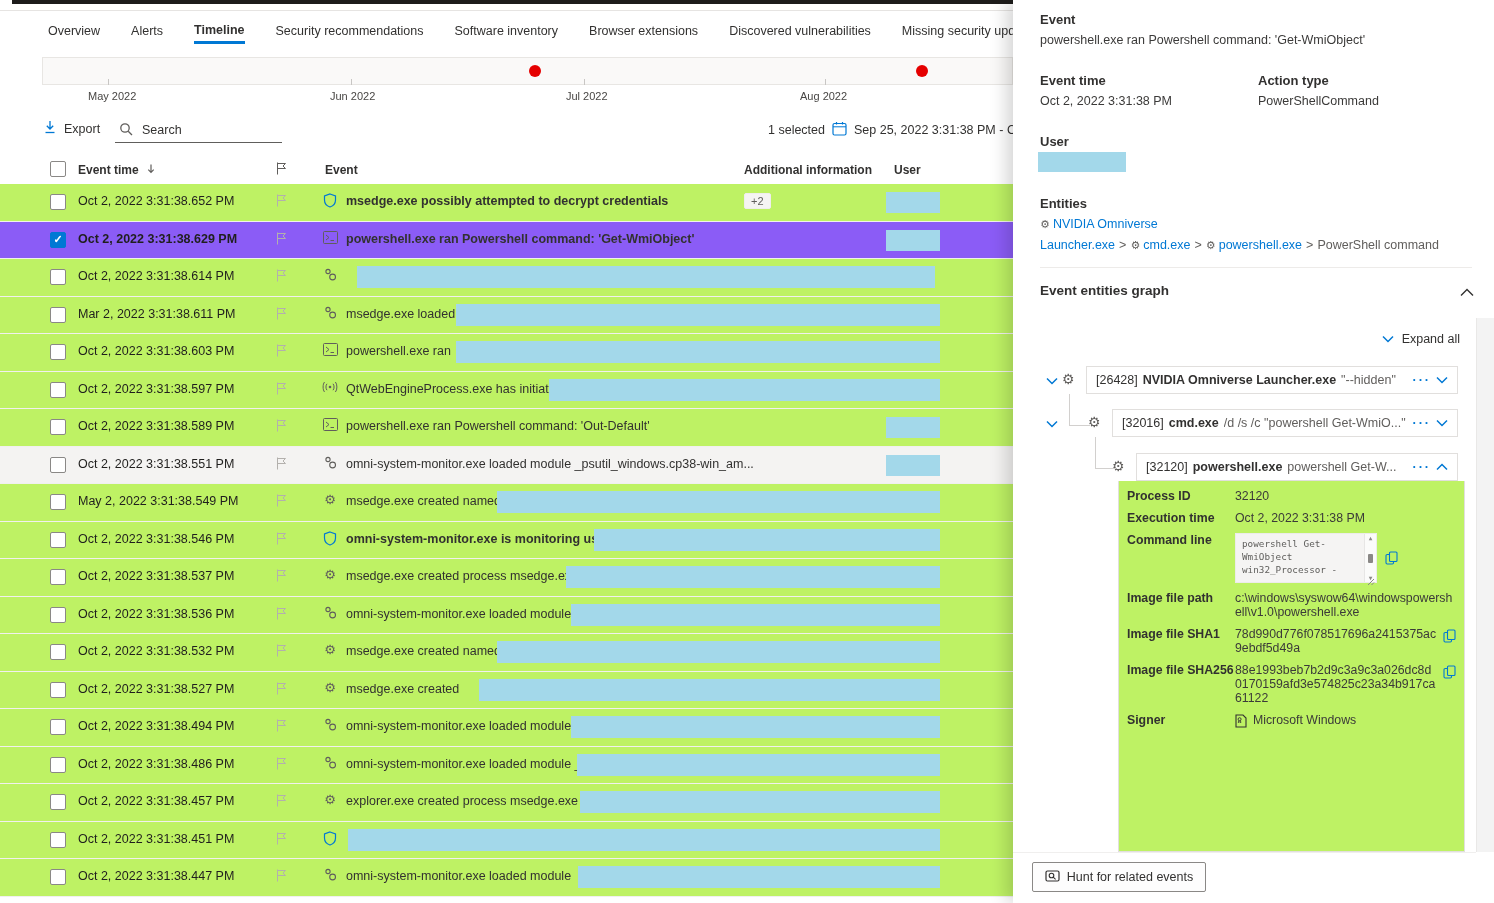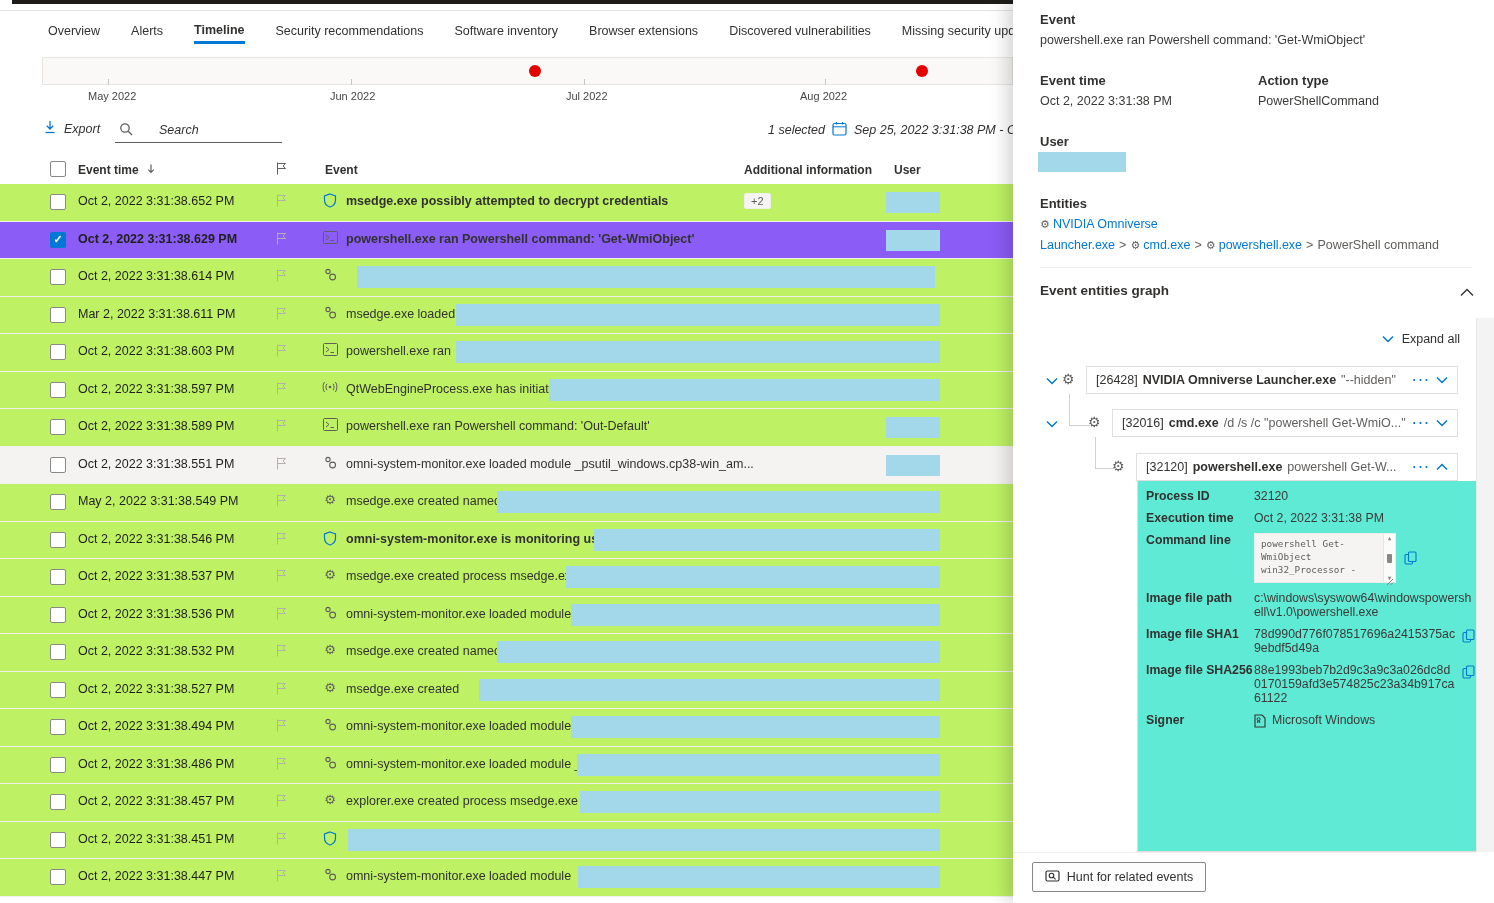--- a/index.html
+++ b/index.html
@@ -15,23 +15,23 @@
   .tab.active{font-weight:700;border-bottom:3px solid #0078d4;}
 
   
   #tl-bar{left:42px;top:57px;width:969px;height:26px;background:#faf9f8;border:1px solid #e8e6e3;}
   .tl-dot{position:absolute;top:7px;width:12px;height:12px;border-radius:50%;}
   .tl-tick{position:absolute;bottom:-1px;width:1px;height:6px;background:#c8c6c4;}
   .tl-month{position:absolute;top:0;font-size:11px;color:#484644;}
   #tl-months{left:0;top:90px;width:1013px;height:14px;}
 
   
-  #toolbar{left:0;top:116px;width:1013px;height:30px;overflow:hidden;font-style:italic;}
+  #toolbar{left:0;top:116px;width:1013px;height:30px;overflow:hidden;}
   #export-btn{position:absolute;left:44px;top:4px;display:flex;gap:8px;align-items:center;cursor:pointer;}
-  #search-box{position:absolute;left:115px;top:2px;width:163px;height:24px;border-bottom:1px solid #605e5c;display:flex;gap:26px;align-items:center;padding-left:4px;}
+  #search-box{position:absolute;left:115px;top:2px;width:163px;height:24px;border-bottom:1px solid #605e5c;display:flex;gap:9px;align-items:center;padding-left:4px;}
   #search-ph{color:#323130;}
   #selected-count{position:absolute;left:768px;top:7px;}
   #date-range{position:absolute;left:832px;top:5px;display:flex;gap:7px;align-items:center;white-space:nowrap;}
 
   
   #thead{left:0;top:155px;width:1013px;height:29px;border-bottom:1px solid #e1dfdd;font-size:12px;font-weight:700;}
   #thead .hcell{position:absolute;top:8px;}
   .cb{width:16px;height:16px;border:1px solid #8a8886;border-radius:2px;background:#fff;box-sizing:border-box;}
   .cb.checked{background:#0078d4;border-color:#0078d4;position:relative;}
   .cb.checked::after{content:"✓";color:#fff;font-size:11px;position:absolute;left:2.5px;top:0.5px;}
@@ -72,22 +72,22 @@
   .g-chev{position:absolute;top:8px;cursor:pointer;}
   .g-gear{position:absolute;top:6px;font-family:"DejaVu Sans",sans-serif;font-size:14px;color:#605e5c;line-height:1;cursor:pointer;}
   .g-card{position:absolute;top:0;height:28px;border:1px solid #e1dfdd;background:#fff;box-sizing:border-box;
           display:flex;align-items:center;gap:5px;padding:0 9px;cursor:pointer;}
   .g-pid{flex:none;}
   .g-name{flex:none;font-weight:700;}
   .g-args{flex:1;color:#605e5c;white-space:nowrap;overflow:hidden;}
   .g-dots{flex:none;color:#0078d4;letter-spacing:2px;font-weight:700;cursor:pointer;}
   .conn{position:absolute;border-left:1px solid #d2d0ce;border-bottom:1px solid #d2d0ce;}
 
-  #node-details{position:absolute;left:124px;top:163px;width:347px;height:371px;box-sizing:border-box;
-                border:1px solid #e1dfdd;border-top:none;background:#5eead4;padding-top:4px;overflow:hidden;}
+  #node-details{position:absolute;left:105px;top:163px;width:347px;height:371px;box-sizing:border-box;
+                border:1px solid #e1dfdd;border-top:none;background:#bef264;padding-top:4px;overflow:hidden;}
   .d-row{display:flex;padding:4px 8px;font-size:12.3px;}
   .d-label{width:108px;flex:none;font-weight:700;color:#323130;}
   .d-val{flex:1;color:#3b3a39;word-break:break-all;display:flex;align-items:flex-start;gap:6px;}
   .d-val .v-text{flex:1;}
   .d-val.link .v-text{color:#0078d4;cursor:pointer;word-break:normal;}
   .copy-ic{flex:none;margin-top:2px;cursor:pointer;}
   .code-wrap{display:flex;align-items:center;gap:8px;flex:1;}
   .code{position:relative;width:142px;height:50px;background:#f5f4f3;border:1px solid #edecea;
         font-family:"DejaVu Sans Mono",monospace;font-size:9.3px;line-height:1.4;color:#5f5e5c;
         padding:3px 16px 3px 6px;box-sizing:border-box;}

